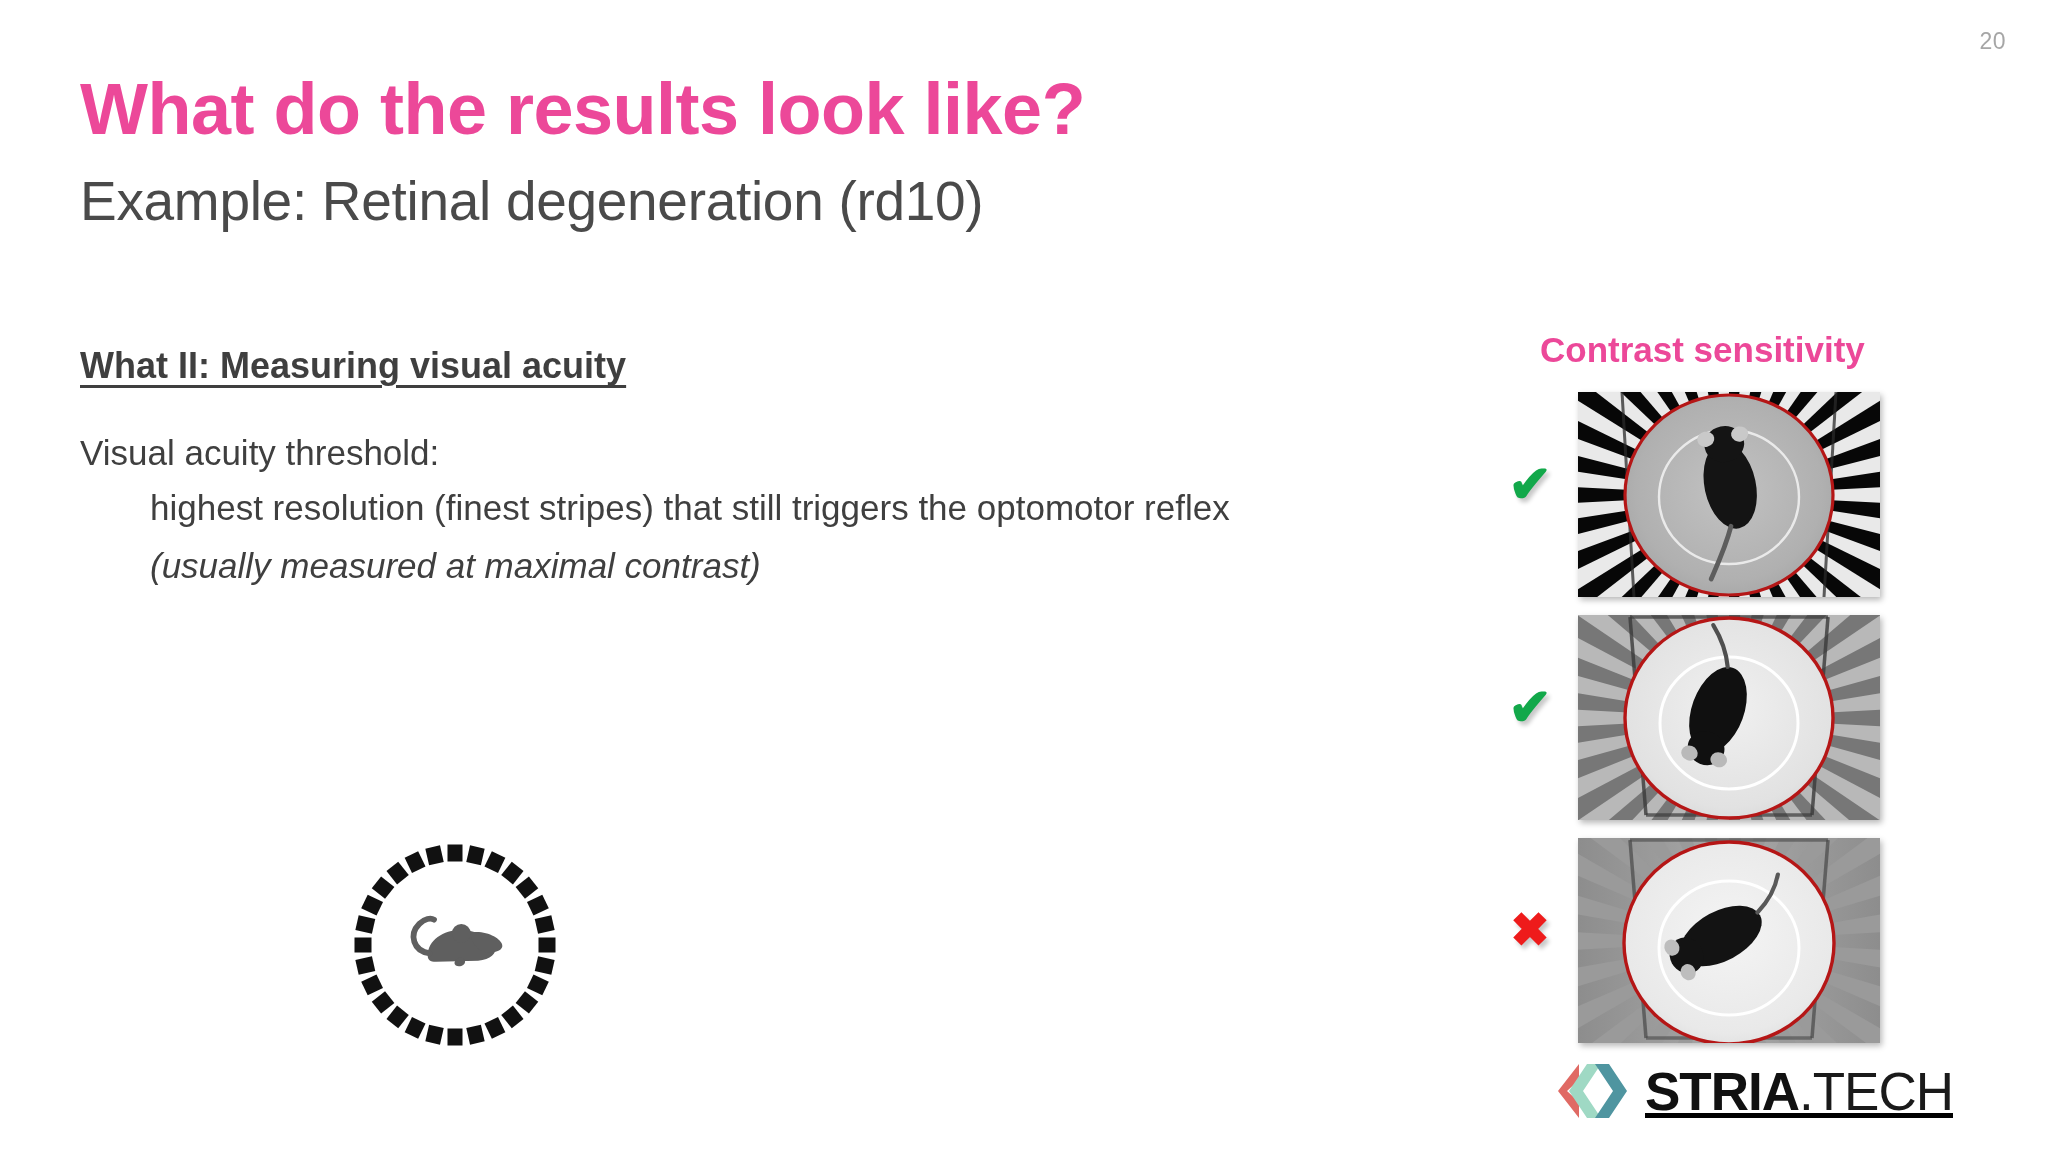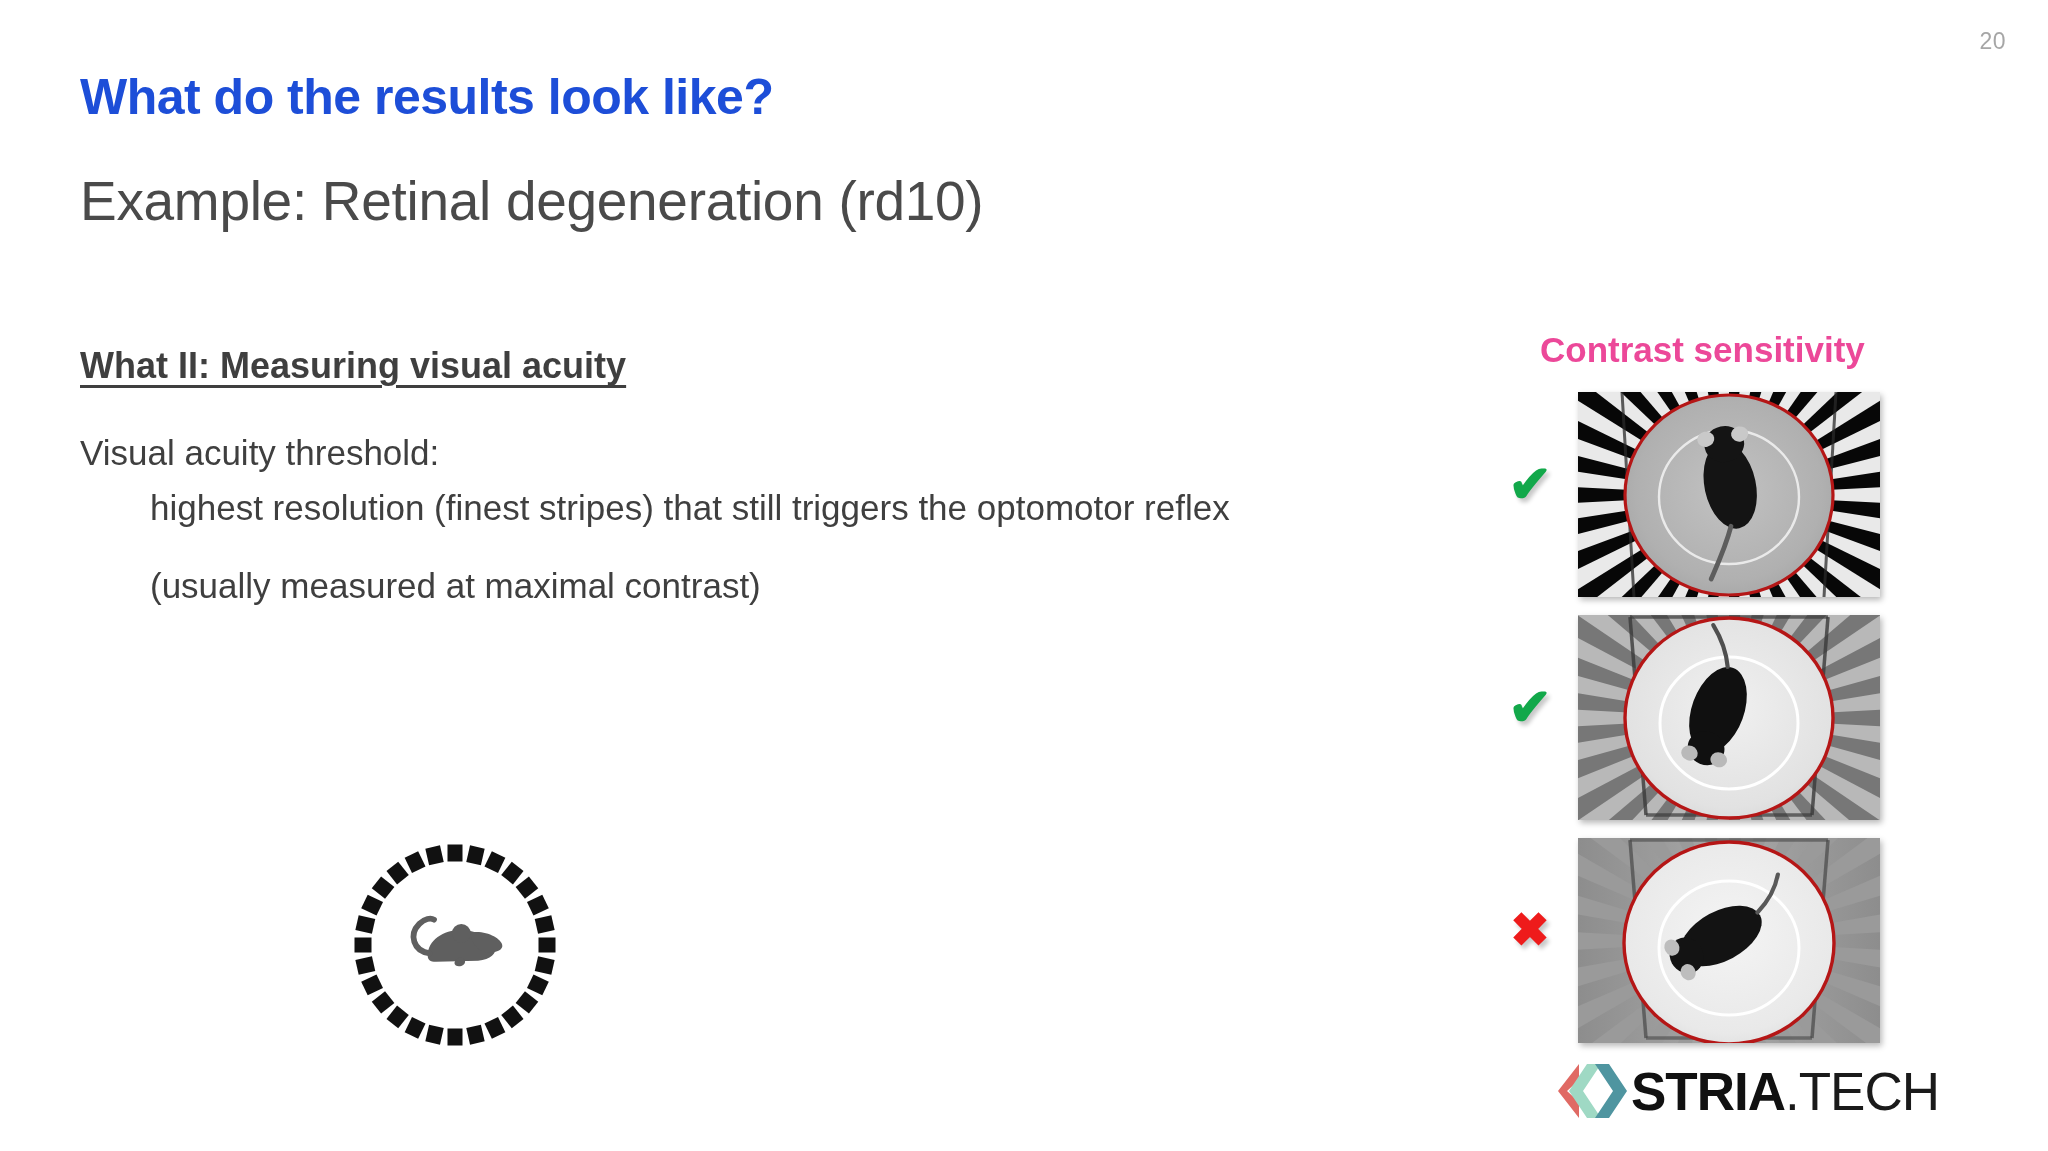--- a/index.html
+++ b/index.html
@@ -28,23 +28,23 @@
     font-size: 23px;
     color: #a6a6a6;
     letter-spacing: 0.5px;
   }
 
   
   .title-main {
     position: absolute;
     left: 80px;
     top: 68px;
-    font-size: 50px;
+    font-size: 72px;
     font-weight: bold;
-    color: #1d4ed8;
+    color: #ec4899;
     letter-spacing: -0.5px;
     white-space: nowrap;
   }
   .title-sub {
     position: absolute;
     left: 80px;
     top: 145px;
     font-size: 55px;
     font-weight: normal;
     color: #4a4a4a;
@@ -69,21 +69,21 @@
 
   .body-line {
     position: absolute;
     font-size: 35px;
     color: #3f3f3f;
     white-space: nowrap;
     line-height: 1.2;
   }
   .body-l1 { left: 80px;  top: 432px; }
   .body-l2 { left: 150px; top: 487px; }
-  .body-l3 { left: 150px; top: 565px; }
+  .body-l3 { left: 150px; top: 545px; font-style: italic; }
 
   .citation {
     position: absolute;
     left: 80px;
     top: 1076px;
     font-size: 22px;
     color: #5a5a5a;
     white-space: nowrap;
   }
 
@@ -151,20 +151,22 @@
   .mark.check { color: #12a84a; }
   .mark.cross { color: #ee1b1b; font-size: 47px; }
 
   
   .logo {
     position: absolute;
     left: 1557px;
     top: 1062px;
     display: flex;
     align-items: center;
+    gap: 14px;
+    text-decoration: underline;
   }
   .logo-mark { width: 74px; height: 58px; display: block; }
   .logo-text {
     font-size: 53px;
     letter-spacing: -1px;
     white-space: nowrap;
     line-height: 1;
   }
   .logo-text .strong { font-weight: bold; color: #111111; }
   .logo-text .light  { font-weight: normal; color: #1a1a1a; }

